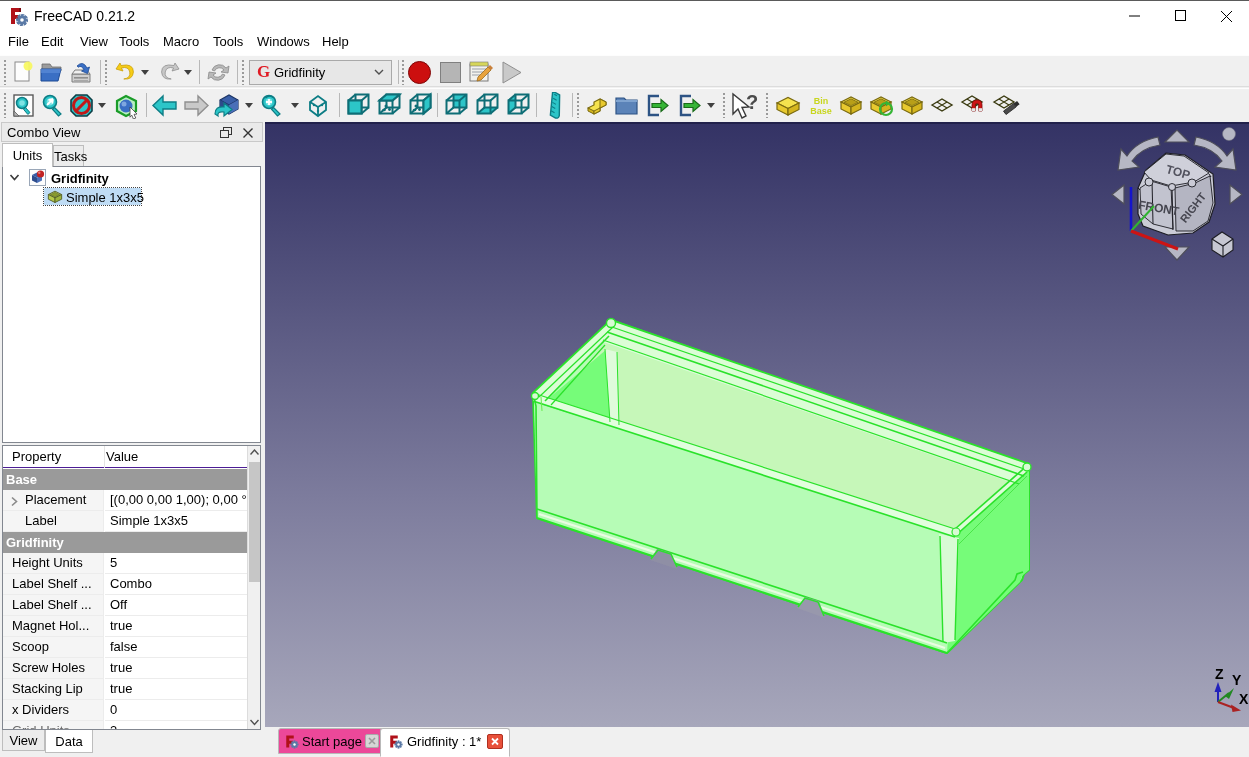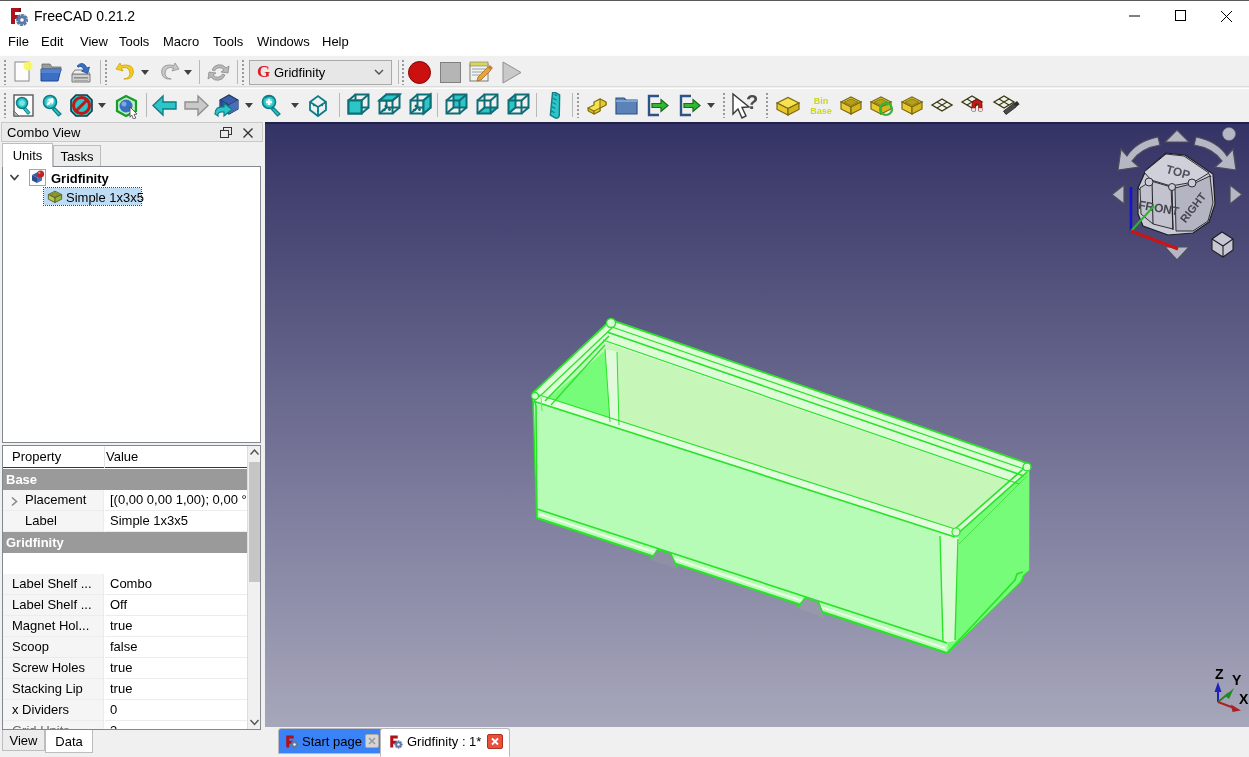--- a/index.html
+++ b/index.html
@@ -346,21 +346,21 @@
       <span>Combo View</span>
       <svg style="position:absolute;right:29px;top:3px" width="14" height="14" viewBox="0 0 14 14">
         <rect x="4.5" y="1.5" width="8" height="7" fill="#eaeaea" stroke="#333" stroke-width="1"></rect>
         <rect x="1.5" y="4.5" width="8" height="7" fill="#eaeaea" stroke="#333" stroke-width="1"></rect>
       </svg>
       <svg style="position:absolute;right:7px;top:3px" width="14" height="14" viewBox="0 0 14 14">
         <path d="M2.5 2.5 L11.5 11.5 M11.5 2.5 L2.5 11.5" stroke="#333" stroke-width="1.4"></path>
       </svg>
     </div>
     <div class="paneltab" style="left:2px;top:21px;width:51px;height:24px;background:#ffffff;border:1px solid #bdbdbd;border-bottom:none;padding-top:4px;z-index:2;">Units</div>
-    <div class="paneltab" style="left:53px;top:23px;width:48px;height:21px;background:#ececec;border:1px solid #bdbdbd;border-bottom:none;padding-top:3px;">Tasks</div>
+    <div class="paneltab" style="left:53px;top:23px;width:31px;height:21px;background:#ececec;border:1px solid #bdbdbd;border-bottom:none;padding-top:3px;">Tasks</div>
     <div id="treebox">
       <svg style="position:absolute;left:6px;top:6px" width="11" height="9" viewBox="0 0 11 9">
           <path d="M1.5 2 L5.5 6.5 L9.5 2" fill="none" stroke="#3a3a3a" stroke-width="1.6"></path>
         </svg>
       <svg style="position:absolute;left:26px;top:2px" width="17" height="17" viewBox="0 0 17 17">
         <rect x="0.5" y="0.5" width="16" height="16" fill="#fdfdfd" stroke="#9aa7b8" stroke-width="1"></rect>
         <path d="M3 6 L8 3.5 L13 6 L8 8.5 Z" fill="#3a5fa8"></path>
         <path d="M3 6 L8 8.5 L8 14 L3 11.5 Z" fill="#2d4c8c"></path>
         <path d="M13 6 L8 8.5 L8 14 L13 11.5 Z" fill="#4a6fb8"></path>
         <circle cx="11.5" cy="5" r="3.6" fill="#c22121"></circle>
@@ -391,20 +391,24 @@
         <svg style="position:absolute;left:7px;top:6px;z-index:2" width="9" height="11" viewBox="0 0 9 11">
             <path d="M2 1.5 L6.5 5.5 L2 9.5" fill="none" stroke="#8a8a8a" stroke-width="1.6"></path>
           </svg>
       </div>
       <div class="prow" style="top:65px;">
           <div class="pname" style="padding-left:22px;">Label</div>
           <div class="pval">Simple 1x3x5</div>
         </div>
       <div class="prow pgroup" style="top:86px;">
           <span style="position:absolute;left:3px;top:3px;">Gridfinity</span>
+        </div>
+      <div class="prow" style="top:107px;">
+          <div class="pname">Height Units</div>
+          <div class="pval">5</div>
         </div>
       <div class="prow" style="top:128px;">
           <div class="pname">Label Shelf ...</div>
           <div class="pval">Combo</div>
         </div>
       <div class="prow" style="top:149px;">
           <div class="pname">Label Shelf ...</div>
           <div class="pval">Off</div>
         </div>
       <div class="prow" style="top:170px;">
@@ -550,21 +554,21 @@
         <path d="M7 -6 L16 -14 L11 -3 Z" fill="#228822"></path>
         <path d="M0 0 L16 6" stroke="#aa2222" stroke-width="2"></path>
         <path d="M13 2.5 L23 8.5 L14.5 10 Z" fill="#aa2222"></path>
         <text x="-3" y="-23" font-size="14" font-weight="bold" fill="#000">Z</text>
         <text x="14" y="-17" font-size="14" font-weight="bold" fill="#000">Y</text>
         <text x="21" y="2" font-size="14" font-weight="bold" fill="#000">X</text>
       </g>
     </svg>
   </div>
   <div id="mditabs">
-    <div class="mditab" style="left:13px;width:106px;background:#3b82f6;border:1px solid #b9b9b9;border-radius:3px 3px 0 0;">
+    <div class="mditab" style="left:13px;width:106px;background:#ec4899;border:1px solid #b9b9b9;border-radius:3px 3px 0 0;">
       <svg style="position:absolute;left:5px;top:5px" width="15" height="15" viewBox="0 0 20 20">
         <path d="M3 2 h10 v4 h-6 v3 h5 v4 h-5 v5 h-4 z" fill="#b01119"></path>
         <circle cx="14" cy="14" r="4" fill="#5b7aa6"></circle>
         <g stroke="#5b7aa6" stroke-width="2.4">
             <line x1="14" y1="8.5" x2="14" y2="19.5"></line>
             <line x1="8.5" y1="14" x2="19.5" y2="14"></line>
             <line x1="10.2" y1="10.2" x2="17.8" y2="17.8"></line>
             <line x1="17.8" y1="10.2" x2="10.2" y2="17.8"></line>
           </g>
         <circle cx="14" cy="14" r="1.6" fill="#fff"></circle>

